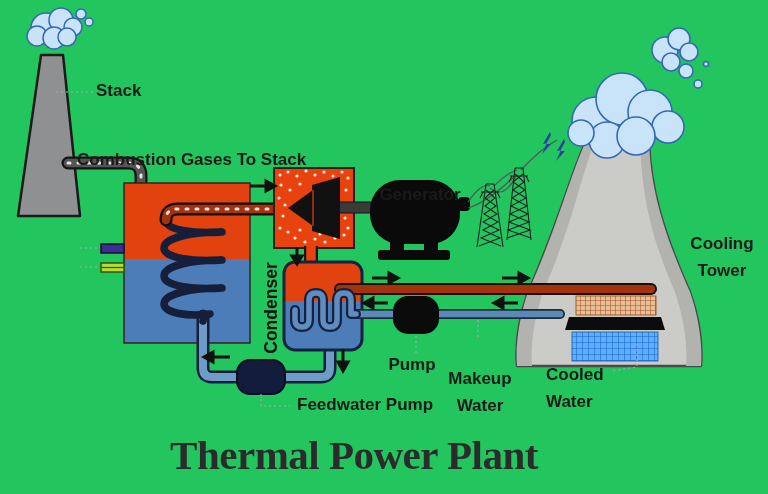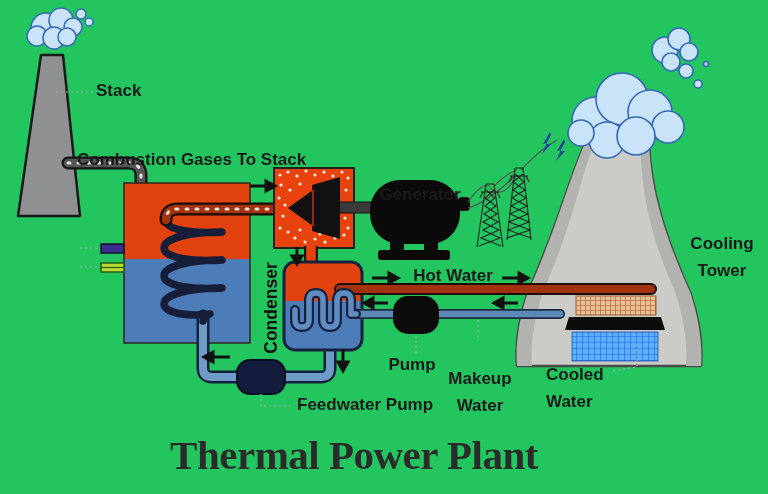--- a/index.html
+++ b/index.html
@@ -224,21 +224,20 @@
     <line x1="416" y1="336" x2="416" y2="354"></line>
     <line x1="478" y1="320" x2="478" y2="340"></line>
     <polyline points="637,344 637,367 612,371"></polyline>
   </g>
 </svg>
 
 <div class="lbl" style="left:96px;top:81px;">Stack</div>
 <div class="lbl" style="left:77px;top:123px;margin-top:27px;">Combustion Gases To Stack</div>
 <div class="lbl center" style="left:368px;top:157px;width:104px;margin-top:28px;">Generator</div>
 <div class="v-label">Condenser</div>
-<div class="lbl center" style="left:404px;top:266px;width:98px;">Hot Water</div>
 <div class="lbl center" style="left:384px;top:355px;width:56px;">Pump</div>
 <div class="lbl center two-line" style="left:441px;top:332px;width:78px;margin-top:33px;">
   <span>Makeup</span><br>
   <span>Water</span>
 </div>
 <div class="lbl" style="left:297px;top:395px;">Feedwater Pump</div>
 <div class="lbl two-line" style="left:546px;top:361px;">
   <span>Cooled</span><br>
   <span>Water</span>
 </div>

